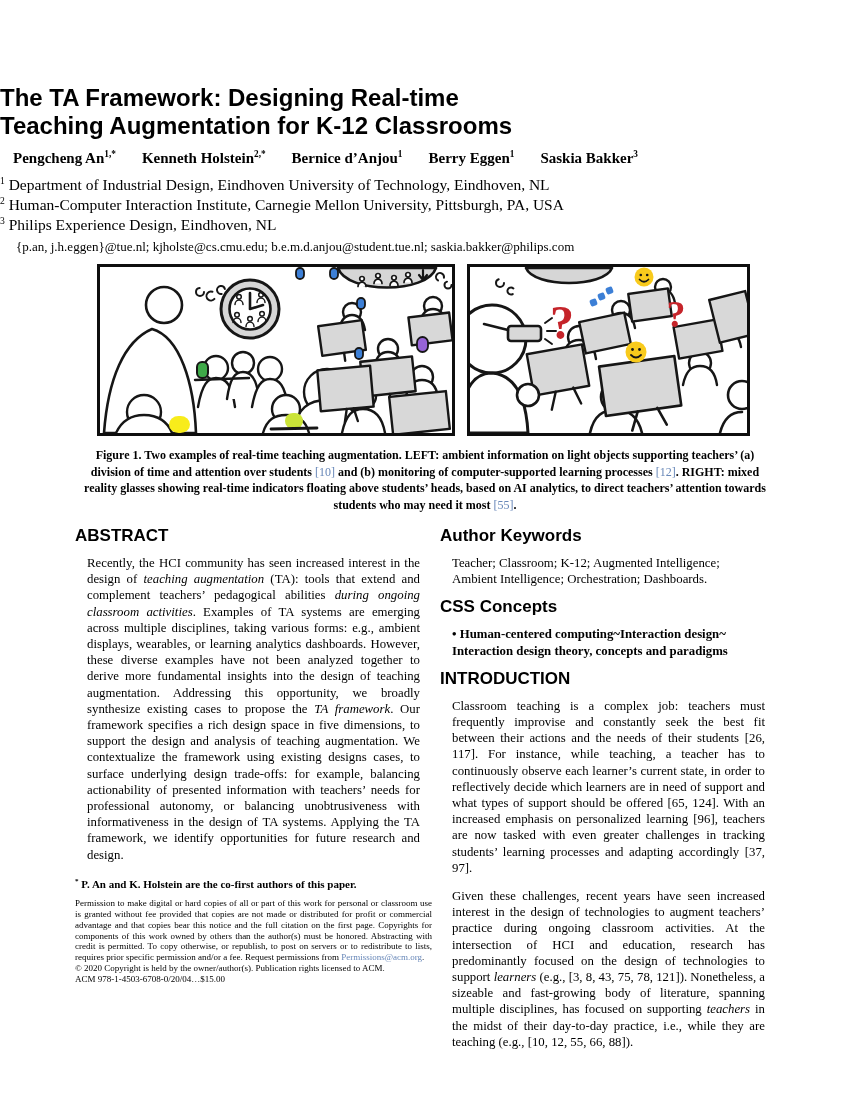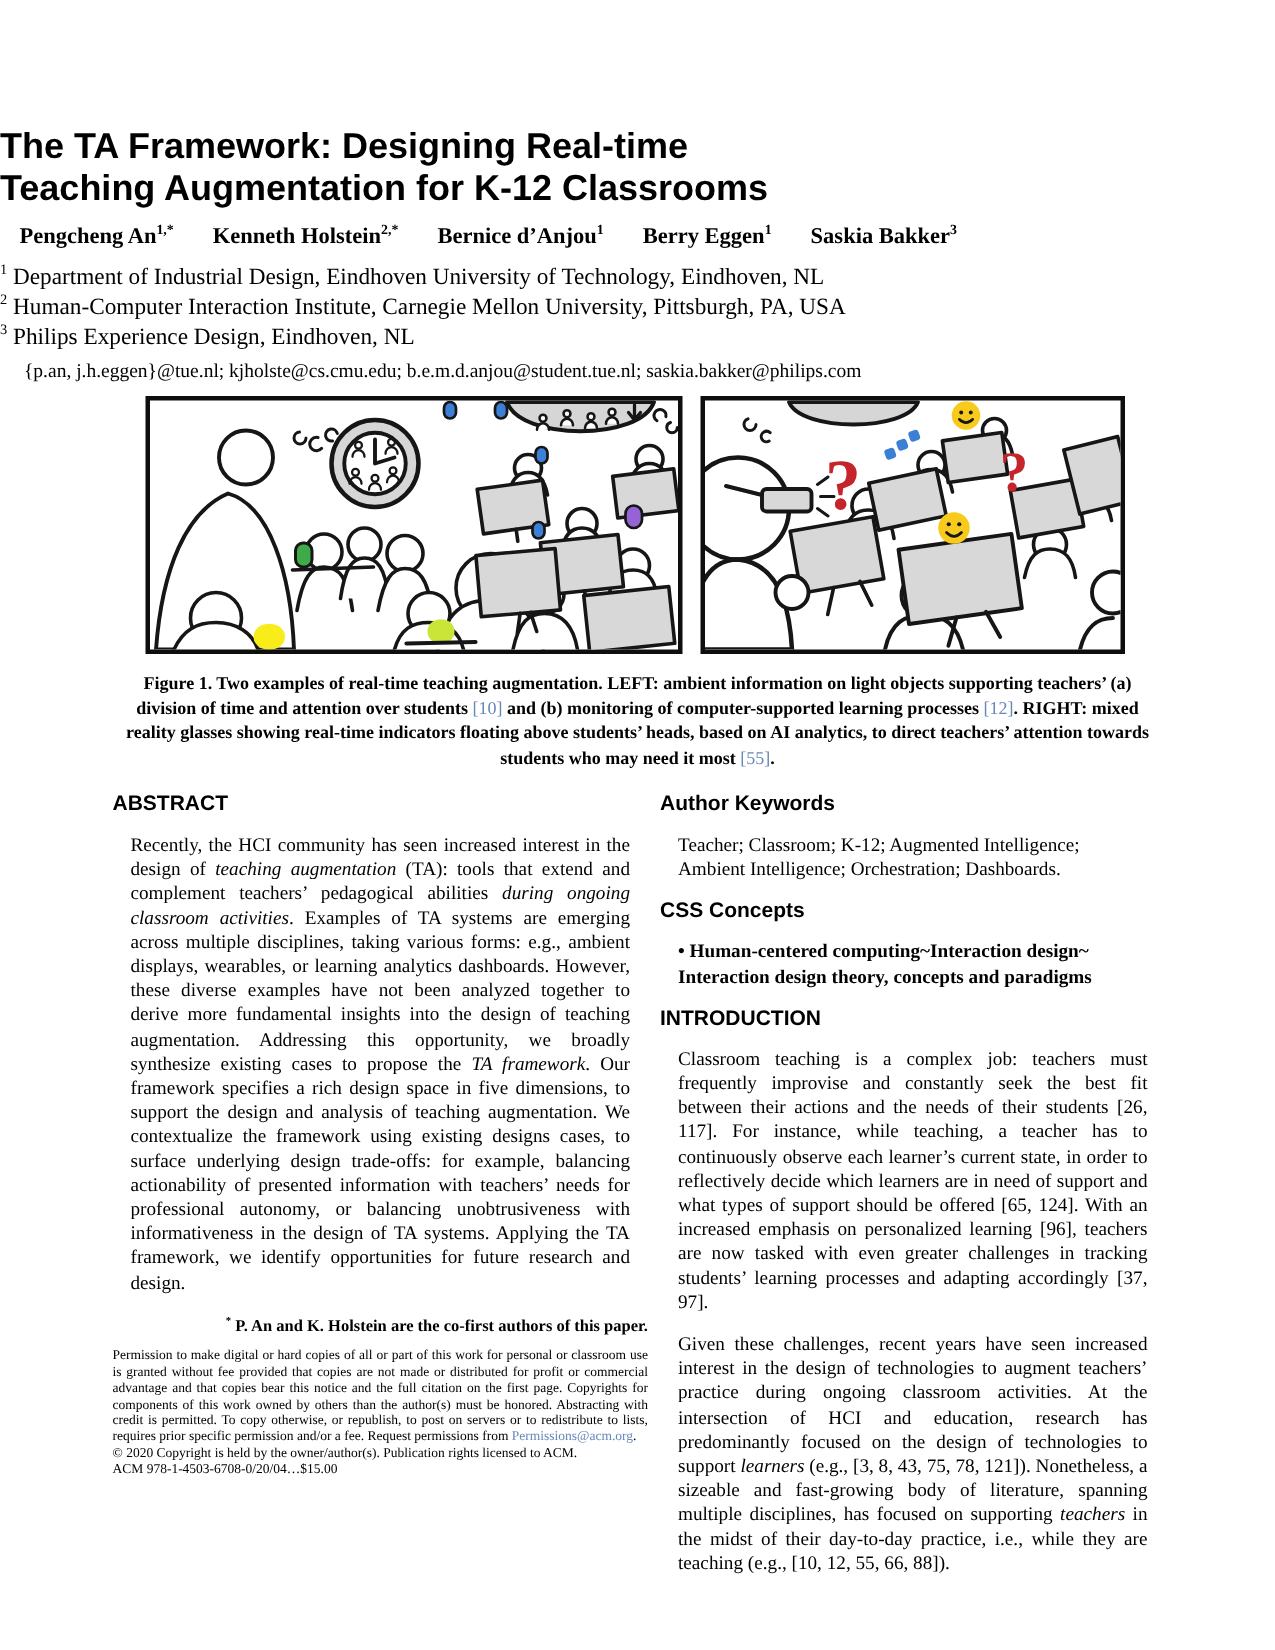--- a/index.html
+++ b/index.html
@@ -20,28 +20,28 @@
   .figure{position:absolute;top:264px;left:97px;display:flex;gap:12px;margin:0;}
   .panel{border:3px solid #0e0e0e;background:#fff;line-height:0;}
   .caption{position:absolute;top:447px;left:75px;width:700px;text-align:center;
            font-weight:bold;font-size:12px;line-height:16.5px;}
   .caption .seg-link{font-weight:normal;}
 
   
   .col{position:absolute;top:528px;font-size:12.8px;line-height:16.2px;}
   .col-left{left:75px;width:357px;}
   .col-right{left:440px;width:337px;}
-  h2{margin:0 0 3px 0;font-family:"Liberation Sans",sans-serif;font-size:14px;
+  h2{margin:0 0 3px 0;font-family:"Liberation Sans",sans-serif;font-size:17px;
      font-weight:bold;line-height:15px;}
   h2.mt{margin-top:10px;}
   p.body{margin:12px;text-align:justify;}
   p.par-gap{margin-top:10px;}
   p.left-align{text-align:left;}
   p.bold{font-weight:bold;}
-  .footnote{margin:14px 0 0 0;font-weight:bold;font-size:11px;line-height:14px;text-align:right;}
+  .footnote{margin:14px 0 0 0;font-weight:bold;font-size:11px;line-height:14px;text-align:left;}
   .permission{margin-top:7px;font-size:9px;line-height:10.9px;}
   .perm-par{margin:0;text-align:justify;}
   .perm-line{text-align:left;}
 
   
   .seg-i{font-style:italic;}
   .seg-b{font-weight:bold;}
   .seg-link{color:var(--fig-link,#6787b8);}
   .seg-sup{vertical-align:super;font-size:0.65em;line-height:0;}
 

